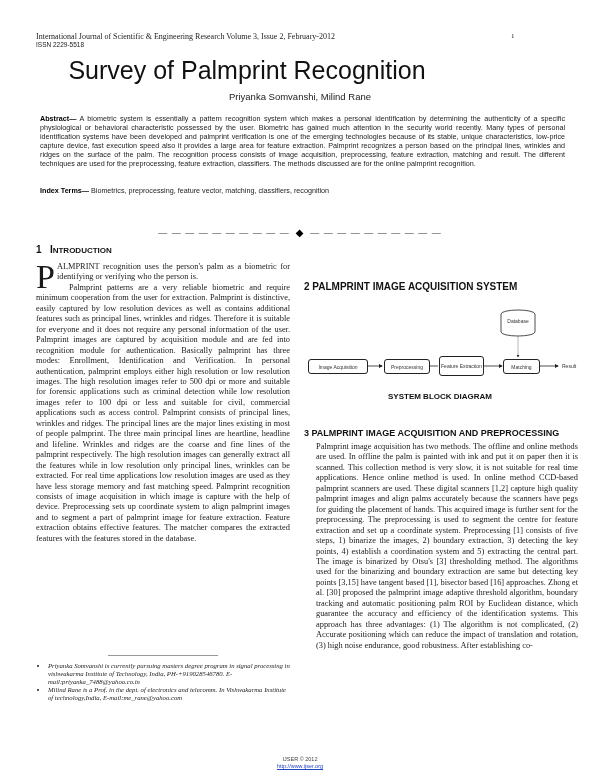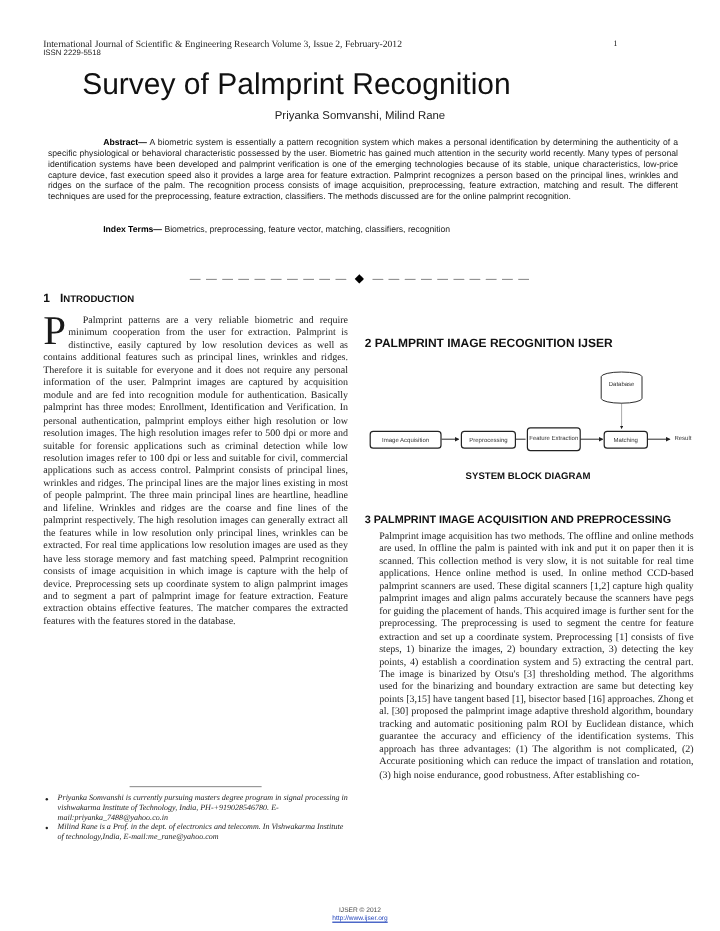--- a/index.html
+++ b/index.html
@@ -6,21 +6,21 @@
   body { width:600px; height:776px; position:relative; overflow:hidden; color:#111; }
   .serif { font-family: "Liberation Serif", "DejaVu Serif", serif; }
   .sans { font-family: "Liberation Sans", "DejaVu Sans", sans-serif; }
   .abs { position:absolute; }
   .hdr-journal { left:36px; top:32px; font-size:8px; color:#222; }
   .hdr-issn { left:36px; top:41px; font-size:6.5px; color:#222; }
   .hdr-page { left:511px; top:32px; font-size:7px; }
   .title { left:0; width:494px; top:56px; text-align:center; font-size:25px; color:#111; }
   .authors { left:0; width:600px; top:91px; text-align:center; font-size:9.5px; color:#222; }
   .abstract { left:40px; top:114px; width:525px; font-size:7.2px; line-height:9px; text-align:justify; color:#222; }
-  .abstract b, .index b { color:#000;margin-left:46px; }
+  .abstract b, .index b { color:#000; }
   .index { left:40px; top:186px; width:525px; font-size:7.2px; color:#222; }
   .sep { left:0; width:600px; top:227px; text-align:center; font-size:9px; color:#555; letter-spacing:1px; }
   .sep .dia { color:#000; font-size:10px; margin:0 6px; }
   .h1 { font-weight:bold; font-size:10px; color:#111; }
   .h1 .sc { font-size:8px; }
   .sec1 { left:36px; top:244px; }
   .col-text { font-size:8.35px; line-height:10.45px; text-align:justify; color:#1a1a1a; }
   .col-left { left:36px; top:262px; width:254px; }
   .dropcap { float:left; font-size:34px; line-height:26px; margin:2px 2px 0 0; }
   .indent { text-indent:12px; }
@@ -49,33 +49,33 @@
 
 <div class="abs sans abstract"><b>Abstract—</b><span> A biometric system is essentially a pattern recognition system which makes a personal identification by determining the authenticity of a specific physiological or behavioral characteristic possessed by the user. Biometric has gained much attention in the security world recently. Many types of personal identification systems have been developed and palmprint verification is one of the emerging technologies because of its stable, unique characteristics, low-price capture device, fast execution speed also it provides a large area for feature extraction. Palmprint recognizes a person based on the principal lines, wrinkles and ridges on the surface of the palm. The recognition process consists of image acquisition, preprocessing, feature extraction, matching and result. The different techniques are used for the preprocessing, feature extraction, classifiers. The methods discussed are for the online palmprint recognition.</span></div>
 
 <div class="abs sans index"><b>Index Terms—</b><span> Biometrics, preprocessing, feature vector, matching, classifiers, recognition</span></div>
 
 <div class="abs sans sep"><span>— — — — — — — — — —</span><span class="dia">◆</span><span>— — — — — — — — — —</span></div>
 
 <div class="abs sans h1 sec1"><span>1</span>&nbsp;&nbsp;&nbsp;<span>I</span><span class="sc">NTRODUCTION</span></div>
 
 <div class="abs serif col-text col-left">
-  <span class="dropcap">P</span>
+  <span class="dropcap">P</span><span>ALMPRINT recognition uses the person's palm as a biometric for identifying or verifying who the person is.</span>
   <div class="indent">Palmprint patterns are a very reliable biometric and require minimum cooperation from the user for extraction. Palmprint is distinctive, easily captured by low resolution devices as well as contains additional features such as principal lines, wrinkles and ridges. Therefore it is suitable for everyone and it does not require any personal information of the user. Palmprint images are captured by acquisition module and are fed into recognition module for authentication. Basically palmprint has three modes: Enrollment, Identification and Verification. In personal authentication, palmprint employs either high resolution or low resolution images. The high resolution images refer to 500 dpi or more and suitable for forensic applications such as criminal detection while low resolution images refer to 100 dpi or less and suitable for civil, commercial applications such as access control. Palmprint consists of principal lines, wrinkles and ridges. The principal lines are the major lines existing in most of people palmprint. The three main principal lines are heartline, headline and lifeline. Wrinkles and ridges are the coarse and fine lines of the palmprint respectively. The high resolution images can generally extract all the features while in low resolution only principal lines, wrinkles can be extracted. For real time applications low resolution images are used as they have less storage memory and fast matching speed. Palmprint recognition consists of image acquisition in which image is capture with the help of device. Preprocessing sets up coordinate system to align palmprint images and to segment a part of palmprint image for feature extraction. Feature extraction obtains effective features. The matcher compares the extracted features with the features stored in the database.</div>
 </div>
 
 <div class="abs fn-rule"></div>
 <div class="abs serif footnotes">
   <ul>
     <li>Priyanka Somvanshi is currently pursuing masters degree program in signal processing in vishwakarma Institute of Technology, India, PH-+919028546780. E-mail:priyanka_7488@yahoo.co.in</li>
     <li>Milind Rane is a Prof. in the dept. of electronics and telecomm. In Vishwakarma Institute of technology,India, E-mail:me_rane@yahoo.com</li>
   </ul>
 </div>
 
-<div class="abs sans h1 sec2"><span>2</span> <span>PALMPRINT IMAGE RECOGNITION IJSER</span></div>
+<div class="abs sans h1 sec2"><span>2</span> <span>PALMPRINT IMAGE ACQUISITION SYSTEM</span></div>
 
 <div class="abs diagram sans">
   <svg width="290" height="80" style="position:absolute;left:0;top:0">
     <defs>
         <marker id="ah" markerWidth="5" markerHeight="5" refX="4" refY="2.5" orient="auto">
           <path d="M0,0 L5,2.5 L0,5 z" fill="#222"></path>
         </marker>
       </defs>
     <line x1="62" y1="58" x2="76" y2="58" stroke="#222" stroke-width="0.8" marker-end="url(#ah)"></line>
     <line x1="123" y1="58" x2="132" y2="58" stroke="#222" stroke-width="0.8"></line>

